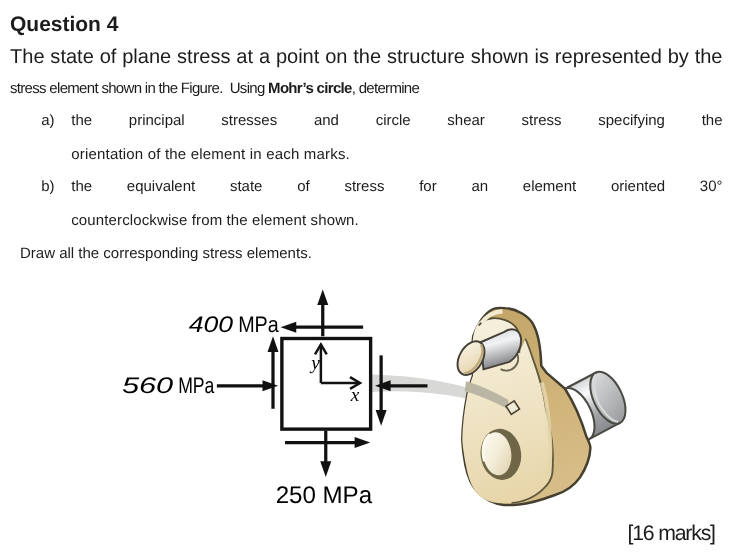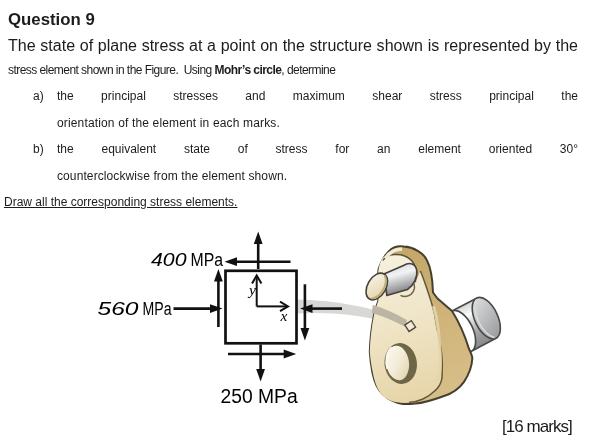--- a/index.html
+++ b/index.html
@@ -4,30 +4,30 @@
 <style>
 html,body{margin:0;padding:0;}
 body{width:602px;height:442px;background:#ffffff;overflow:hidden;position:relative;
   font-family:"Liberation Sans", sans-serif;color:#1a1a1a;}
 .ln{position:absolute;white-space:nowrap;font-size:12px;color:#1c1c1c;}
 .just{white-space:normal;text-align:justify;text-align-last:justify;}
 svg{position:absolute;left:0;top:0;}
 </style>
 </head>
 <body>
-<div class="ln" style="left:8px;top:10px;font-weight:bold;font-size:16.8px;">Question 9</div>
+<div class="ln" style="left:8px;top:10px;font-weight:bold;font-size:16.8px;">Question 4</div>
 <div class="ln just" style="left:8px;top:36px;width:570px;font-size:16.05px;">The state of plane stress at a point on the structure shown is represented by the</div>
 <div class="ln" style="left:8px;top:62.5px;letter-spacing:-0.55px;">stress element shown in the Figure.&nbsp; Using <b>Mohr’s circle</b>, determine</div>
 <div class="ln" style="left:33px;top:89px;">a)</div>
-<div class="ln just" style="left:57px;top:89px;width:521px;">the principal stresses and maximum shear stress principal the</div>
+<div class="ln just" style="left:57px;top:89px;width:521px;">the principal stresses and circle shear stress specifying the</div>
 <div class="ln" style="left:57px;top:115.5px;letter-spacing:0.15px;">orientation of the element in each marks.</div>
 <div class="ln" style="left:33px;top:142px;">b)</div>
 <div class="ln just" style="left:57px;top:142px;width:521px;">the equivalent state of stress for an element oriented 30°</div>
 <div class="ln" style="left:57px;top:168.5px;letter-spacing:0.1px;">counterclockwise from the element shown.</div>
-<div class="ln" style="left:4px;top:195px;text-decoration:underline;">Draw all the corresponding stress elements.</div>
+<div class="ln" style="left:16px;top:195px;">Draw all the corresponding stress elements.</div>
 <div class="ln" style="left:502px;top:417px;font-size:17px;letter-spacing:-0.95px;">[16 marks]</div>
 
 <svg width="602" height="442" viewBox="0 0 602 442">
 <defs>
 <linearGradient id="bodyG" x1="372" y1="255" x2="450" y2="400" gradientUnits="userSpaceOnUse">
   <stop offset="0" stop-color="#f0e6c8"></stop>
   <stop offset="0.45" stop-color="#e2cfa2"></stop>
   <stop offset="1" stop-color="#d2b67f"></stop>
 </linearGradient>
 <linearGradient id="bandG" x1="400" y1="250" x2="465" y2="400" gradientUnits="userSpaceOnUse">

